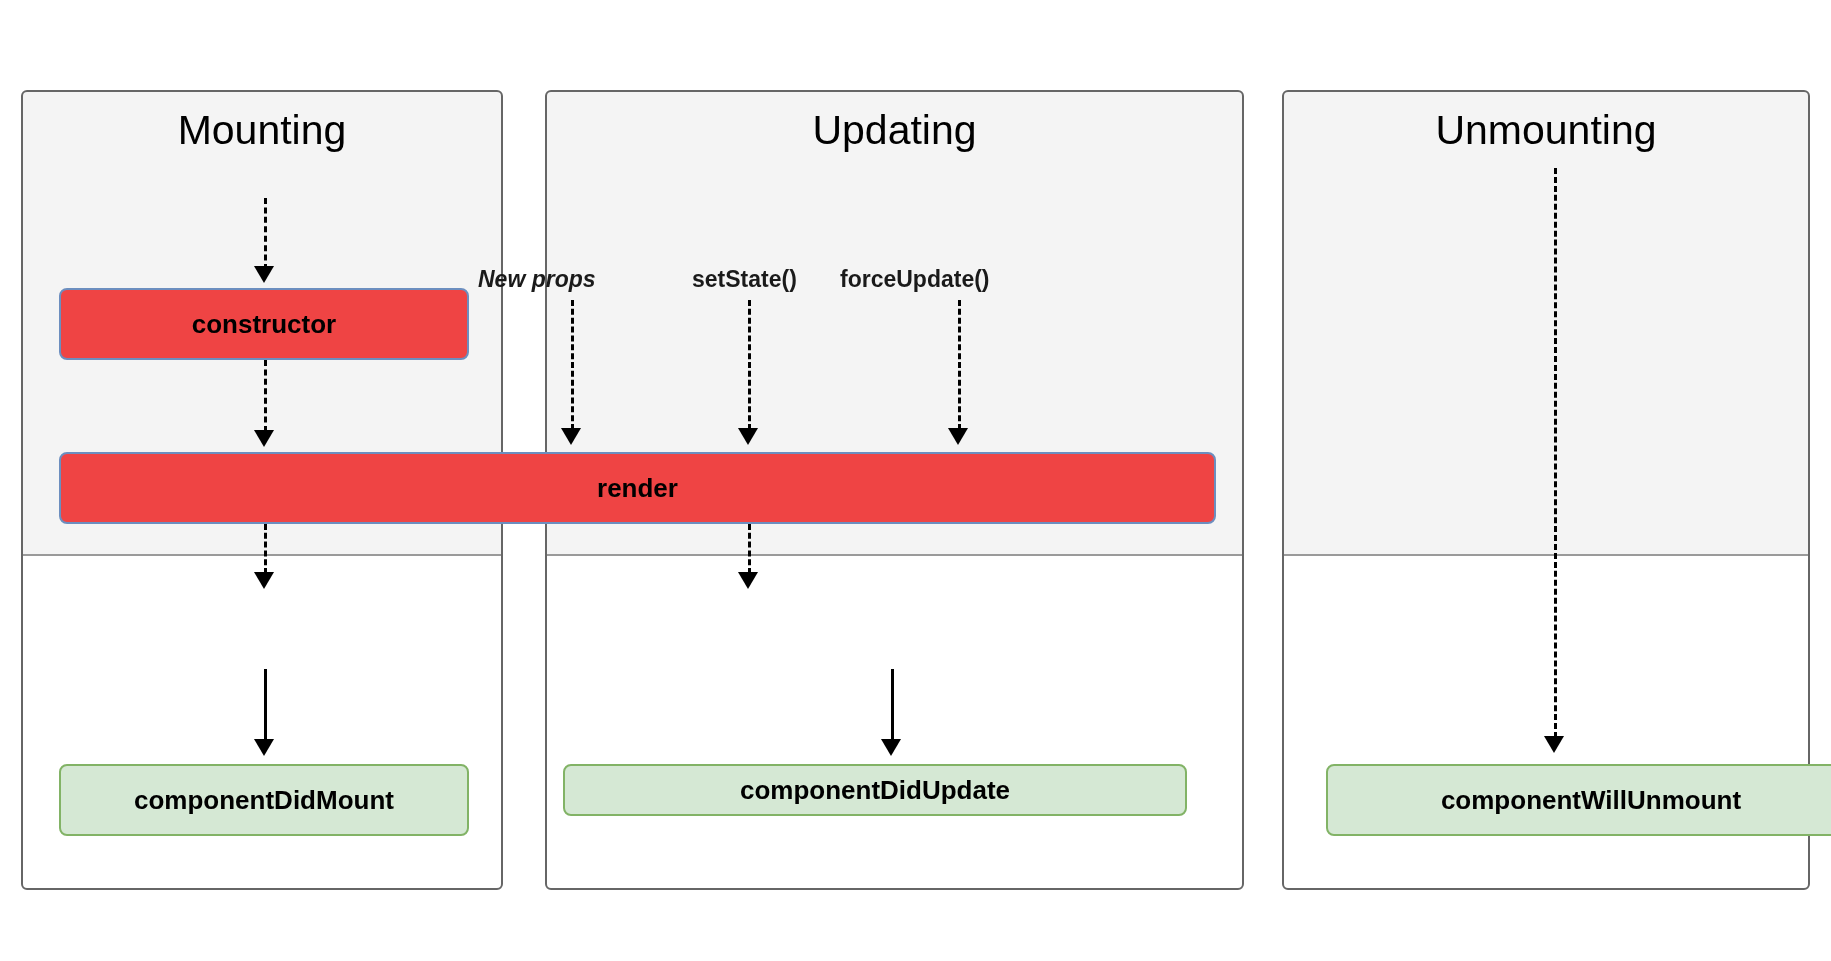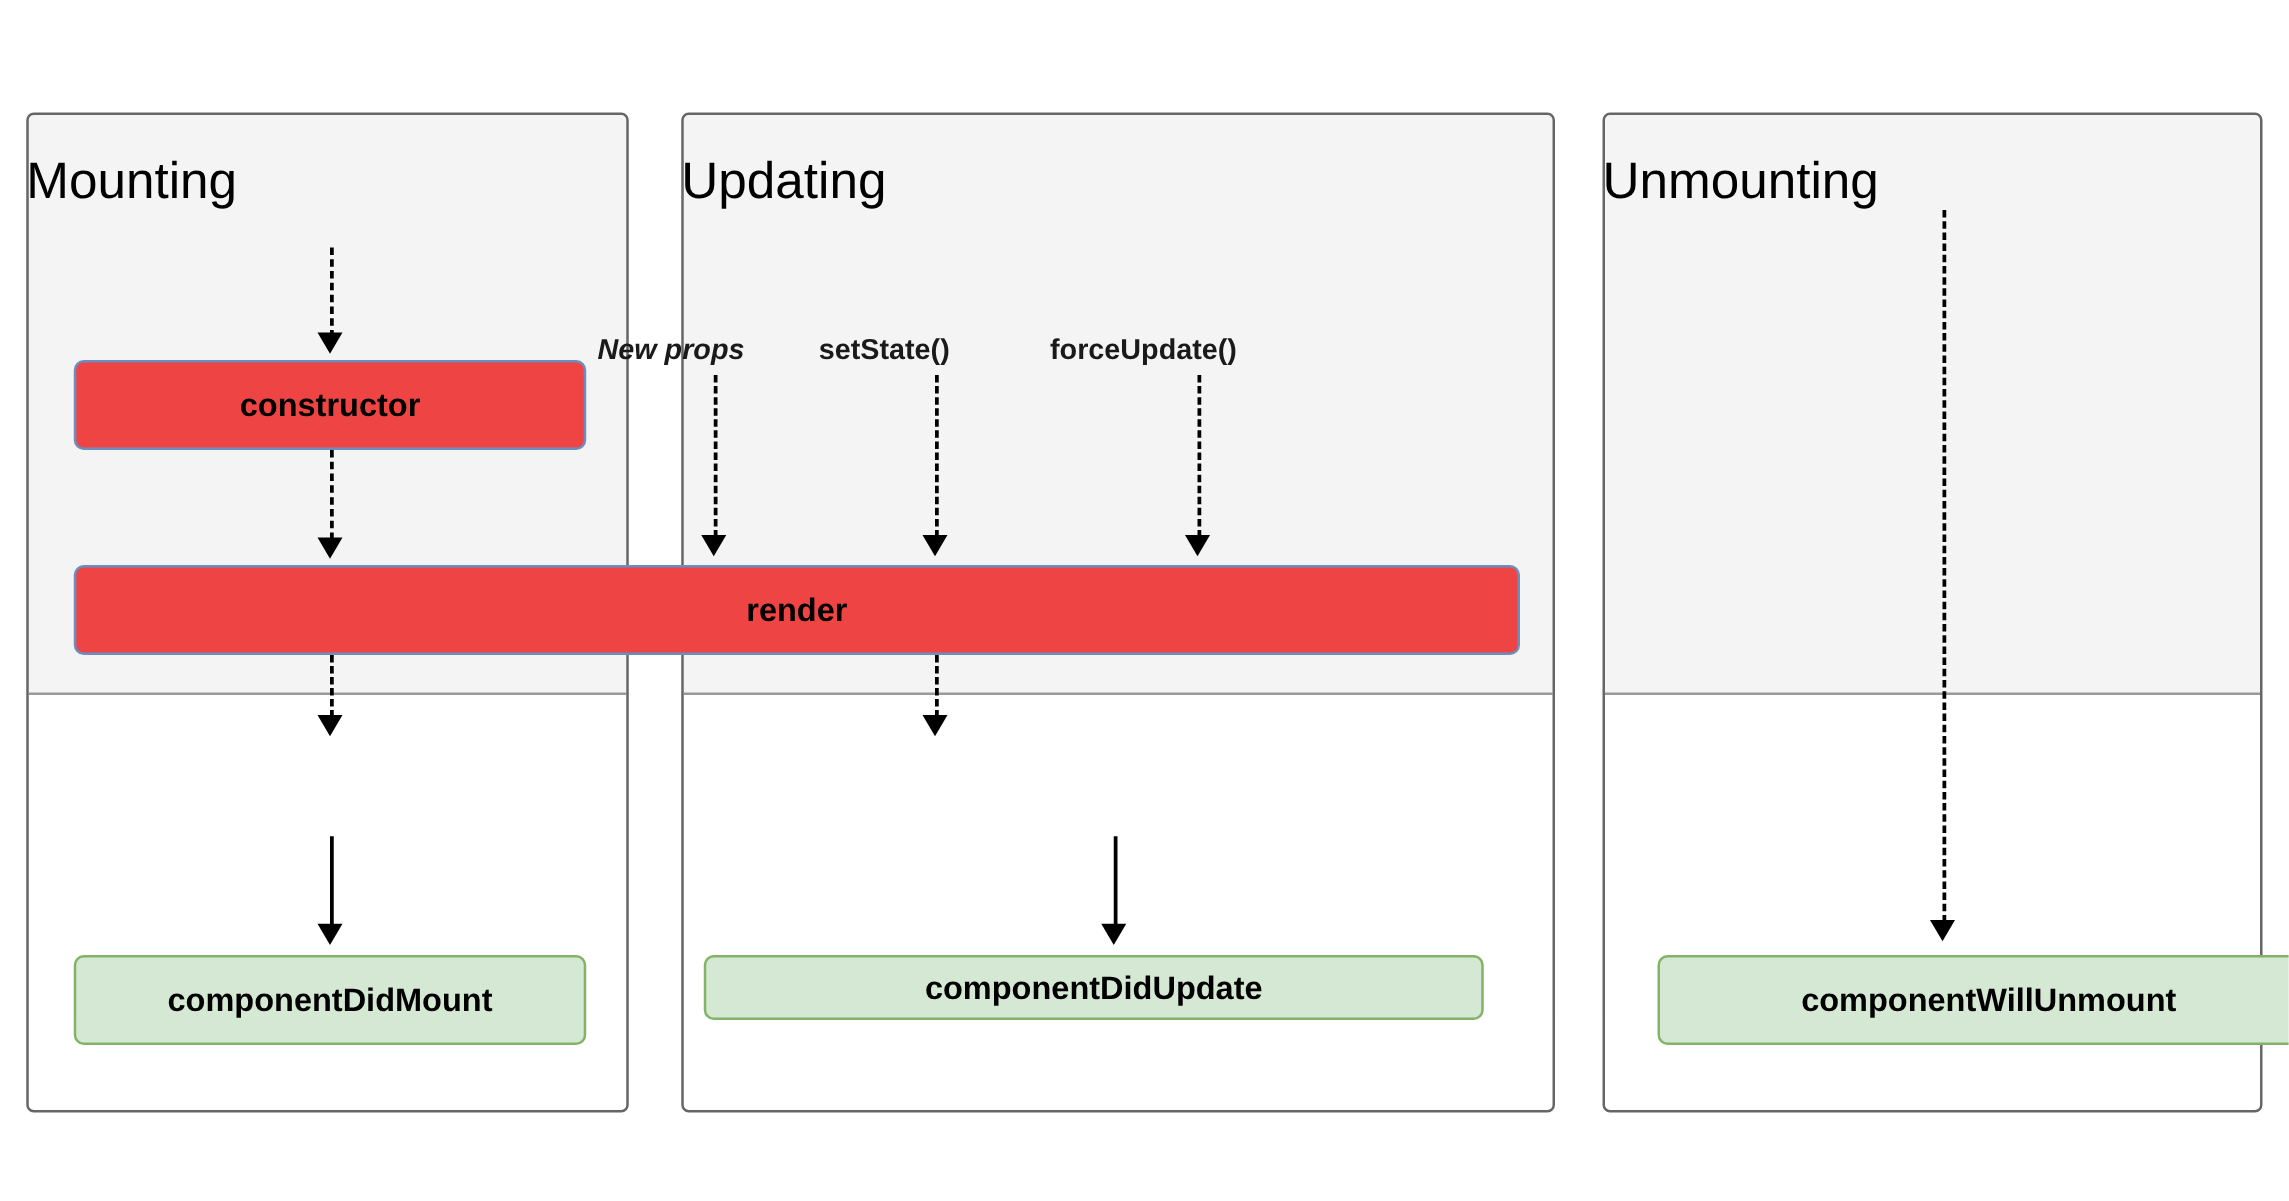--- a/index.html
+++ b/index.html
@@ -39,44 +39,44 @@
     box-sizing: border-box;
     border-bottom: 2px solid #9a9a9a;
   }
   .upper-mounting   { left: 23px;   top: 92px; width: 478px;  height: 464px; }
   .upper-updating   { left: 547px;  top: 92px; width: 695px;  height: 464px; }
   .upper-unmounting { left: 1284px; top: 92px; width: 524px;  height: 464px; }
 
   
   .phase-title {
     position: absolute;
+    text-align: center;
     font-size: 41px;
     font-weight: 400;
     color: #000000;
     line-height: 1;
     white-space: nowrap;
-    margin-top: 14px;
   }
   .title-mounting   { left: 21px;   top: 110px; width: 482px; }
   .title-updating   { left: 545px;  top: 110px; width: 699px; }
   .title-unmounting { left: 1282px; top: 110px; width: 528px; }
 
   
   .trigger-label {
     position: absolute;
     text-align: left;
     font-size: 23px;
     color: #1a1a1a;
     line-height: 1;
     white-space: nowrap;
     font-weight: bold;
   }
   .trigger-label.italic { font-style: italic; }
   .trg-newprops    { left: 478px; top: 268px; width: 190px; }
-  .trg-setstate    { left: 655px; top: 268px; width: 190px; }
+  .trg-setstate    { left: 692px; top: 268px; width: 190px; }
   .trg-forceupdate { left: 840px; top: 268px; width: 240px; }
 
   
   .node {
     position: absolute;
     box-sizing: border-box;
     border-radius: 8px;
     display: flex;
     align-items: center;
     justify-content: center;

